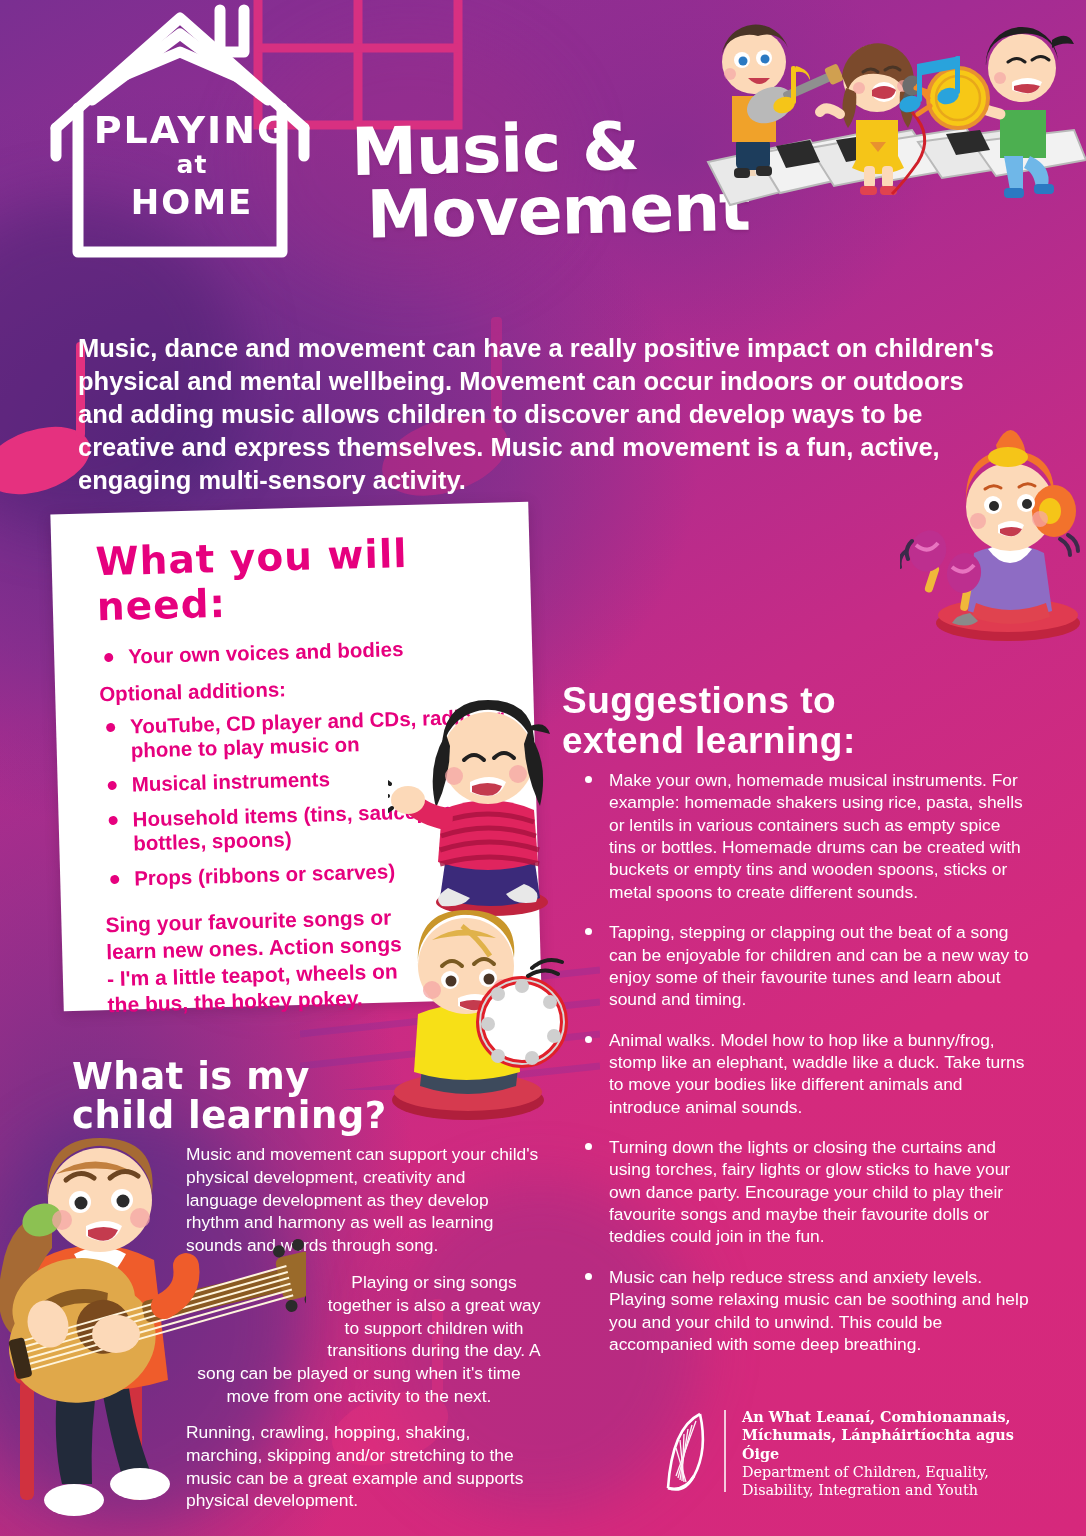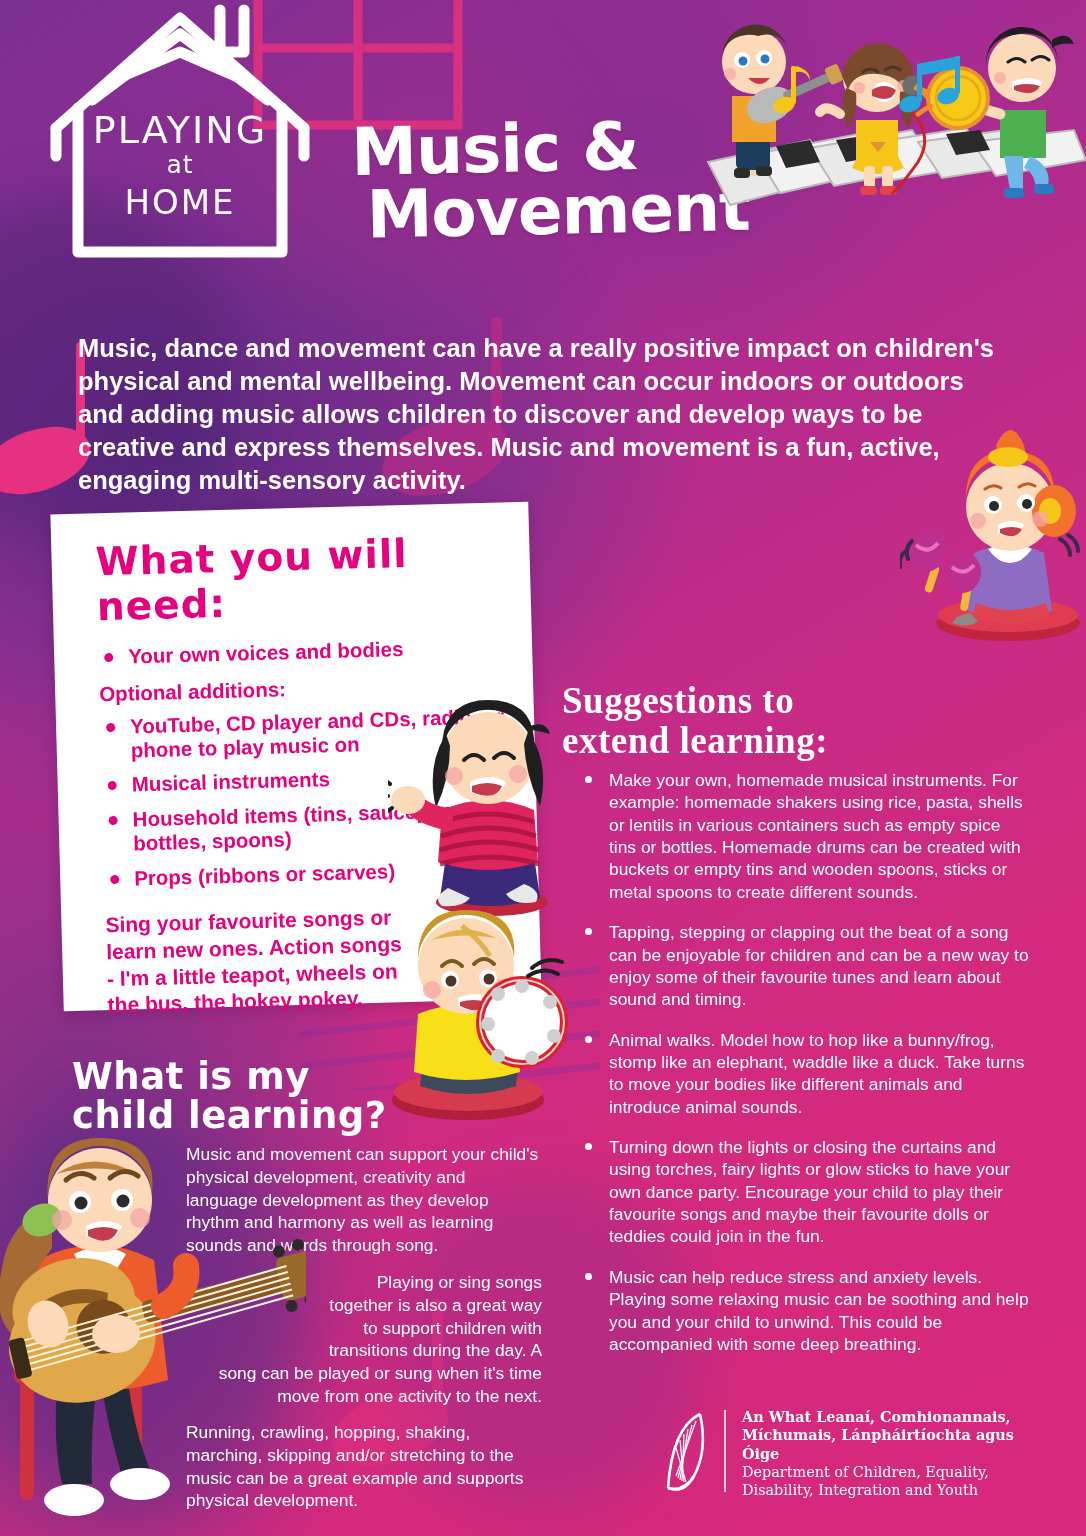--- a/index.html
+++ b/index.html
@@ -18,22 +18,22 @@
       linear-gradient(150deg,#7a2f91 0%, #a32c93 26%, #c62b86 52%, #d42a7d 72%, #d6287c 100%);
   }
   
   .blob{position:absolute;border-radius:50%;filter:blur(28px);pointer-events:none;}
   .note-deco{position:absolute;pointer-events:none;}
   .note-deco .head{position:absolute;width:100%;height:64%;border-radius:50%;transform:rotate(-18deg);}
   .note-deco .stem{position:absolute;right:6%;top:-92%;width:9%;height:100%;border-radius:4px;}
 
   
   #logo-house{position:absolute;left:30px;top:4px;width:300px;height:255px;}
-  .lh-txt{position:absolute;left:0;width:100%;text-align:center;color:#fff;
-          font-family:"DejaVu Sans",sans-serif;font-weight:normal;letter-spacing:2px;}
+  .lh-txt{position:absolute;left:12px;width:100%;text-align:center;color:#fff;
+          font-family:"DejaVu Sans",sans-serif;font-weight:bold;letter-spacing:2px;}
   #lh-playing{top:104px;font-size:38px;}
   #lh-at{top:146px;font-size:25px;text-transform:lowercase;letter-spacing:1px;}
   #lh-home{top:178px;font-size:34px;}
 
   
   #main-title{position:absolute;left:352px;top:72px;width:470px;color:#fff;
     font-family:"DejaVu Sans",sans-serif;font-weight:bold;font-size:66px;line-height:.96;
     letter-spacing:-1px;transform:rotate(-1.2deg);text-shadow:0 2px 3px rgba(80,10,60,.18);}
   #main-title .l2{display:block;margin-left:14px;}
 
@@ -53,36 +53,36 @@
   .need-ul li:before{content:"";position:absolute;left:6px;top:8px;width:9px;height:9px;
     border-radius:50%;background:#e6007e;}
   #optional-label{color:#e6007e;font-size:20.5px;font-weight:bold;margin:13px 0 9px 0;}
   #need-footnote{color:#e6007e;font-size:21px;font-weight:bold;line-height:1.27;
     margin-top:22px;width:300px;}
 
   
   #right-intro{position:absolute;left:565px;top:520px;width:370px;color:#fff;
     font-size:17.4px;line-height:1.30;}
   #sugg-title{position:absolute;left:562px;top:650px;width:400px;color:#fff;
-    font-family:Liberation Serif, serif;font-weight:bold;font-size:37px;line-height:1.08;
+    font-family:Liberation Sans, sans-serif;font-weight:bold;font-size:37px;line-height:1.08;
     letter-spacing:.5px;}
   #sugg-list{position:absolute;left:565px;top:757px;width:455px;list-style:none;margin:12px;padding:0;}
   #sugg-list li{position:relative;padding-left:32px;margin-bottom:18px;color:#fff;
     font-size:17.4px;line-height:1.285;}
   #sugg-list li:before{content:"";position:absolute;left:8px;top:7px;width:7px;height:7px;
     border-radius:50%;background:#fff;}
 
   
   #learn-title{position:absolute;left:72px;top:1026px;width:420px;color:#fff;
     font-family:"DejaVu Sans",sans-serif;font-weight:bold;font-size:37px;line-height:1.07;
     letter-spacing:.5px;}
   #learn-p1{position:absolute;left:186px;top:1126px;width:355px;color:#fff;
     font-size:17.4px;line-height:1.30;}
   #learn-p2{position:absolute;left:176px;top:1254px;width:366px;color:#fff;
-    font-size:17.4px;line-height:1.30;text-align:right;}
+    font-size:17.4px;line-height:1.30;text-align:center;}
   #learn-p2 .wrapspacer{float:left;width:150px;height:74px;}
   #learn-p3{position:absolute;left:186px;top:1404px;width:356px;color:#fff;
     font-size:17.4px;line-height:1.30;}
 
   
   #dept-logo{position:absolute;left:656px;top:1404px;width:370px;height:100px;}
   #harp-box{position:absolute;left:0;top:4px;width:54px;height:86px;}
   #dept-rule{position:absolute;left:68px;top:6px;width:2px;height:82px;background:rgba(255,255,255,.75);}
   #dept-text{position:absolute;left:86px;top:4px;width:288px;color:#fff;
     font-family:"DejaVu Serif",serif;font-size:14.4px;line-height:1.27;}

